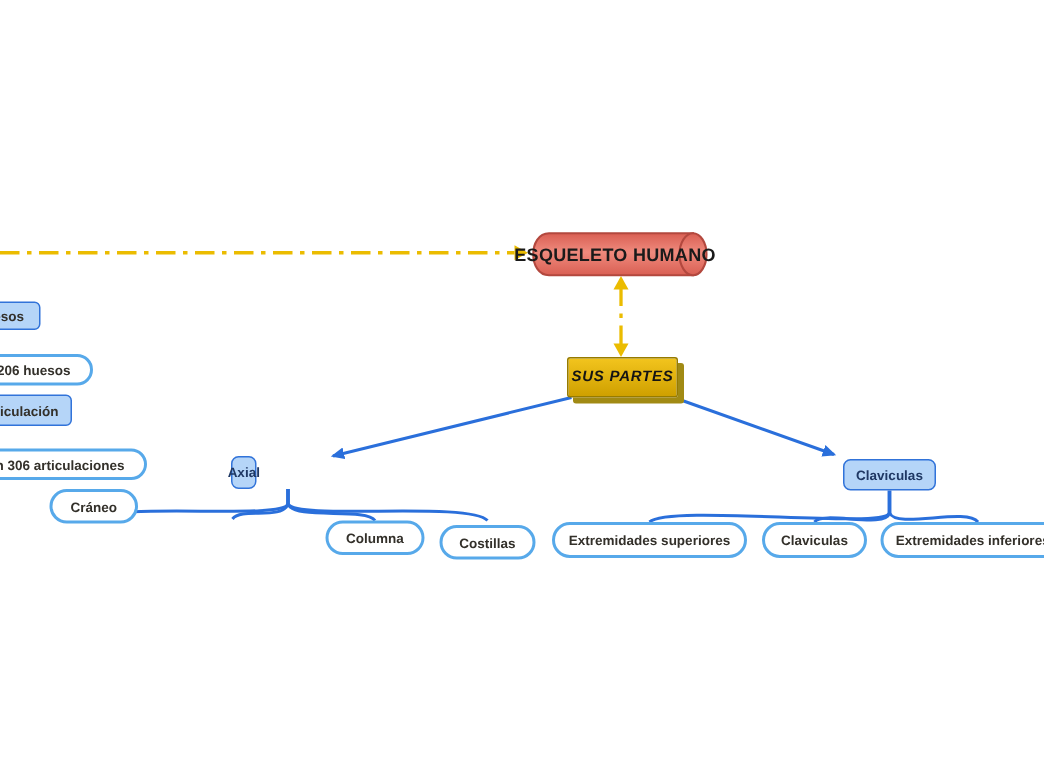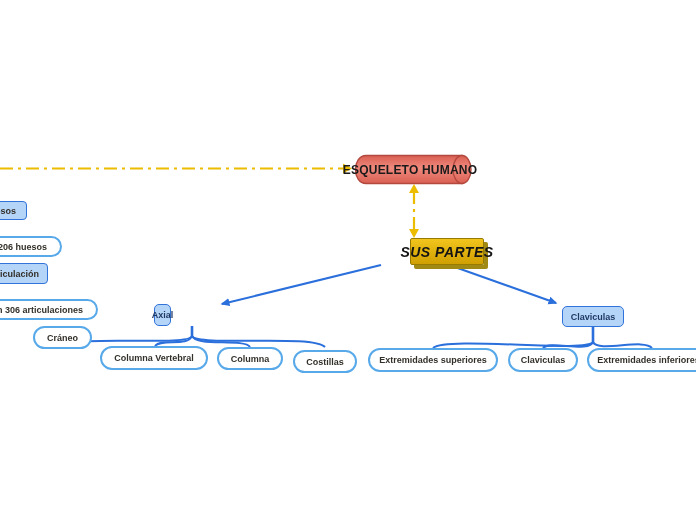--- a/index.html
+++ b/index.html
@@ -21,21 +21,21 @@
   .node{position:absolute;display:flex;align-items:center;justify-content:center;
         box-sizing:border-box;cursor:default;white-space:nowrap;}
 
   .root-label{left:353px;top:155px;width:114px;height:29px;
               font-size:12px;font-weight:600;letter-spacing:.2px;color:#1a1a1a;}
 
   .sub-root{left:378px;top:238px;width:74px;height:27px;
             background:linear-gradient(var(--sub-fill-top),var(--sub-fill-bottom));
             border:1px solid var(--sub-border);border-radius:2px;
             box-shadow:4px 4px 0 0 var(--sub-shadow);
-            font-style:italic;font-weight:bold;font-size:14px;letter-spacing:.5px;color:#141414;margin-left:32px;}
+            font-style:italic;font-weight:bold;font-size:10px;letter-spacing:.5px;color:#141414;}
 
   .branch{background:var(--branch-fill);border:1.5px solid var(--branch-border);
           border-radius:5px;font-weight:bold;font-size:9px;color:var(--branch-text);}
   .branch.axial{left:154px;top:304px;width:17px;height:22px;}
   .branch.apendicular{left:562px;top:306px;width:62px;height:21px;}
 
   .leaf{background:var(--leaf-fill);border:2px solid var(--leaf-border);
         border-radius:12px;font-weight:bold;font-size:9px;color:var(--text-dark);}
   .leaf.craneo{left:33px;top:326px;width:59px;height:23px;}
   .leaf.columna{left:100px;top:346px;width:108px;height:24px;}
@@ -111,23 +111,20 @@
   <div class="node branch axial">
     <span>Axial</span>
   </div>
   <div class="node branch apendicular">
     <span>Claviculas</span>
   </div>
 
   <div class="node leaf craneo">
     <span>Cráneo</span>
   </div>
-  <div class="node leaf columna">
-    <span>Columna Vertebral</span>
-  </div>
   <div class="node leaf esternon">
     <span>Columna</span>
   </div>
   <div class="node leaf costillas">
     <span>Costillas</span>
   </div>
 
   <div class="node leaf extsup">
     <span>Extremidades superiores</span>
   </div>

